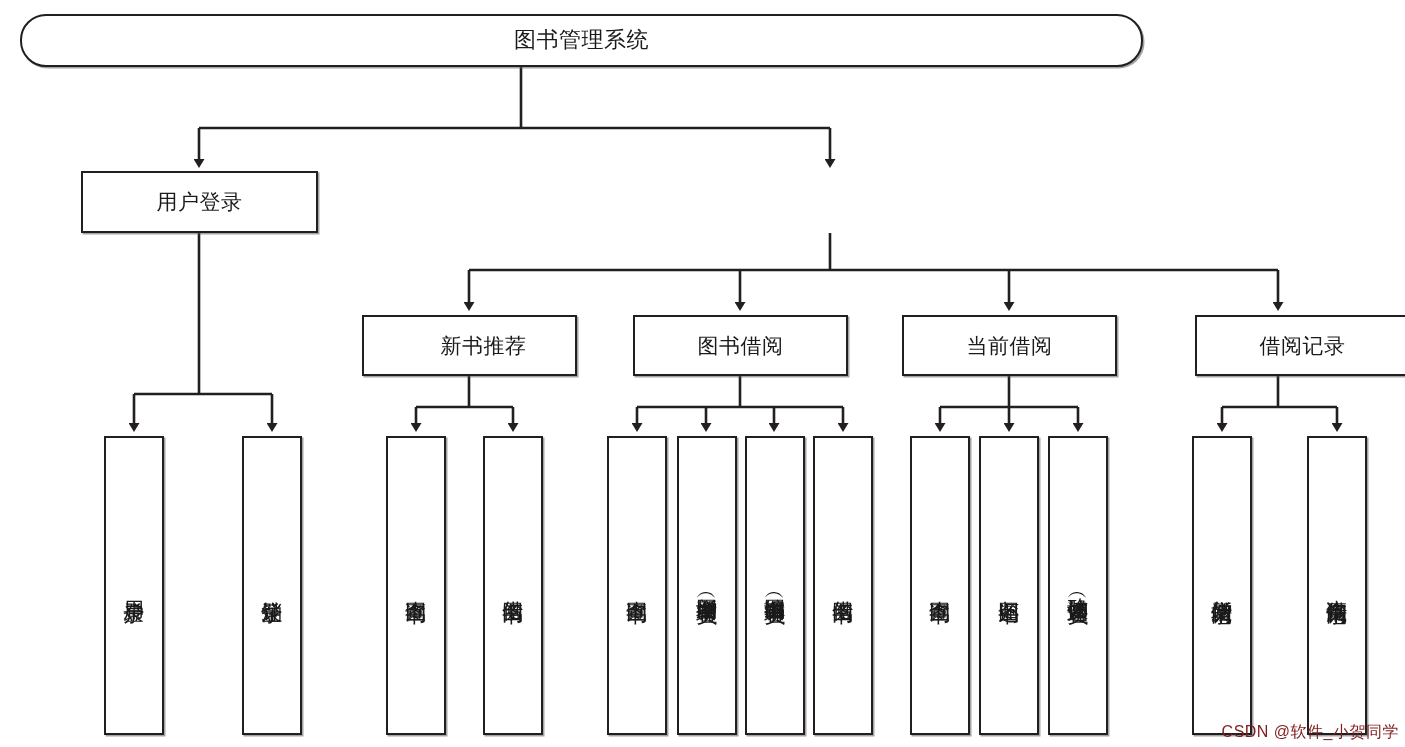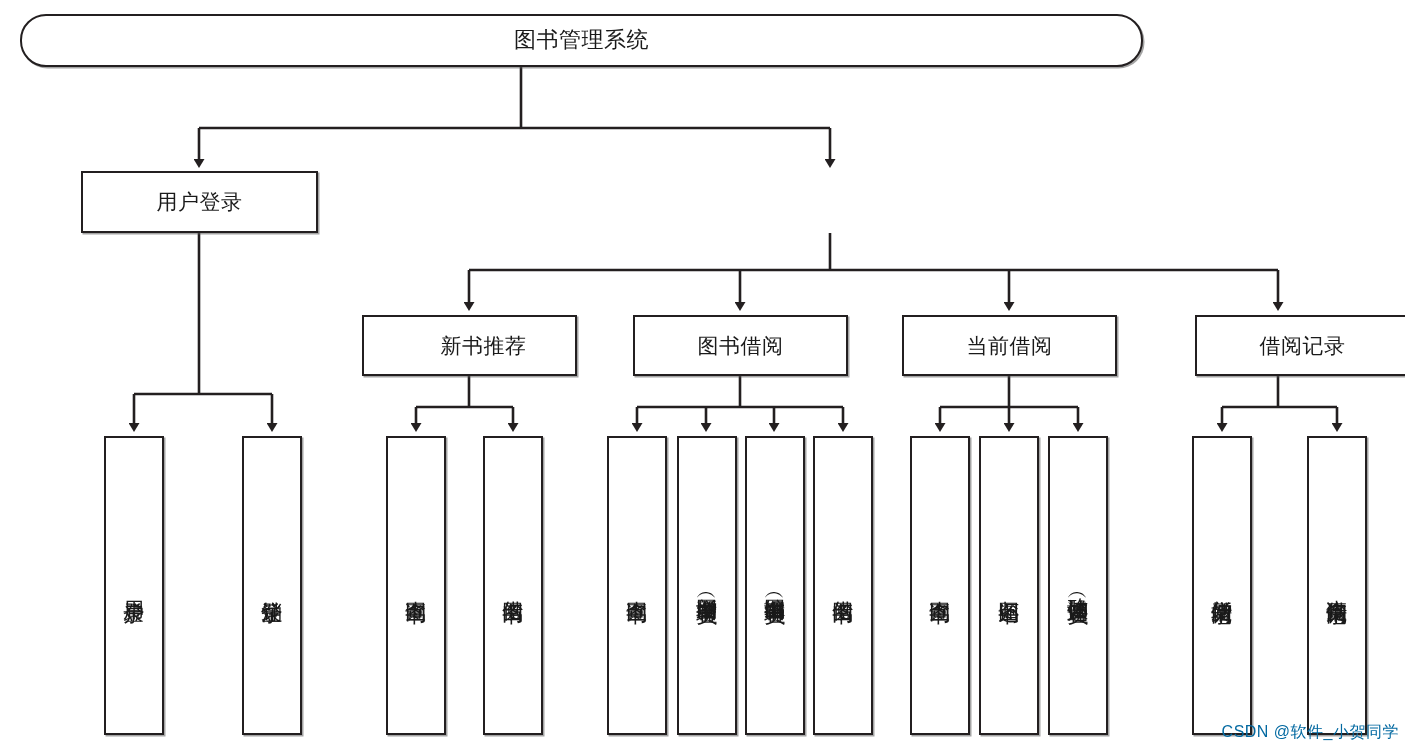--- a/index.html
+++ b/index.html
@@ -56,21 +56,21 @@
     line-height: 1.12;
     letter-spacing: 1px;
     text-align: center;
     max-height: 292px;
   }
   .watermark {
     position: absolute;
     right: 6px;
     bottom: 4px;
     font-size: 16px;
-    color: #0369a1;
+    color: #7f1d1d;
     letter-spacing: 0.5px;
     white-space: nowrap;
   }
 </style>
 </head>
 <body>
 
 <div id="canvas">
 
   <svg id="edges" viewBox="0 0 1405 747">

